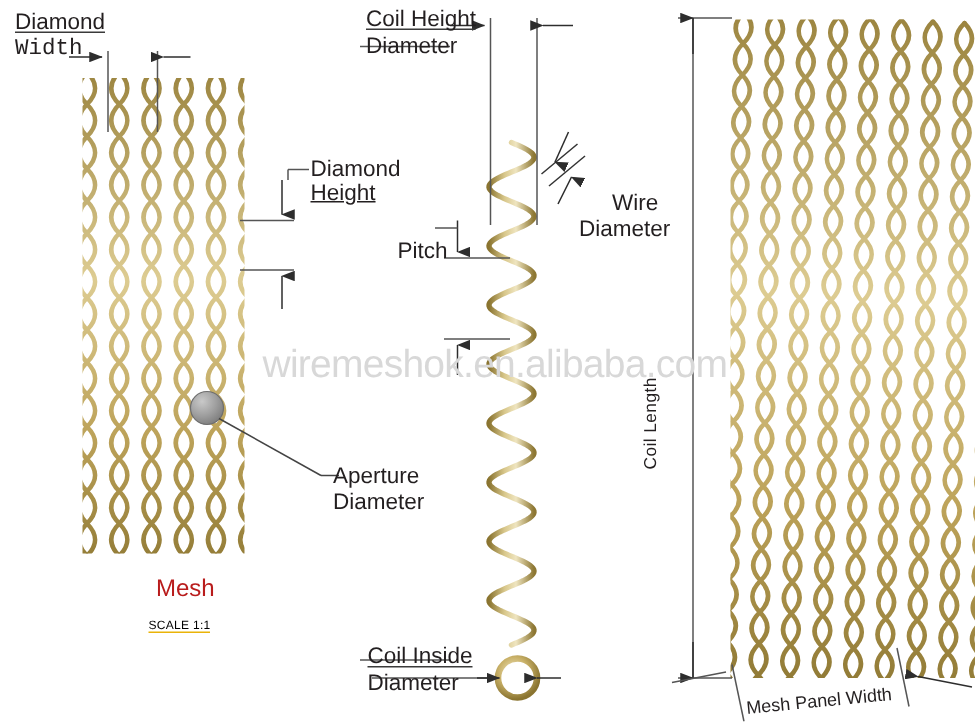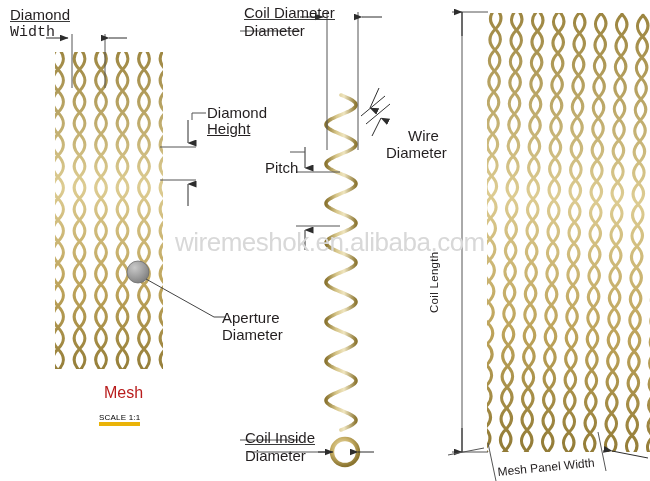--- a/index.html
+++ b/index.html
@@ -7,21 +7,21 @@
     width:650px;height:481px;position:relative;overflow:hidden;
     font-family:"Liberation Sans",sans-serif;background:#ffffff;
   }
   #root{position:absolute;left:0;top:0;width:650px;height:481px;}
   svg.layer{position:absolute;left:0;top:0;width:650px;height:481px;}
   .lbl{
     position:absolute;color:#231f20;font-size:15px;line-height:13px;
     font-family:"Liberation Sans",sans-serif;white-space:pre;
   }
   .lbl-u{ border-bottom:1px solid #3a3a3a; }
-  .scale-lbl{font-size:8px;letter-spacing:.2px;border-bottom:4px solid #eab308;display:inline-block;}
+  .scale-lbl{font-size:8px;letter-spacing:.2px;border-bottom:1px solid #eab308;display:inline-block;}
   .mesh-ttl{font-size:16px;color:#b91c1c;}
   .rot90{
     transform:rotate(-90deg);transform-origin:left bottom;
     font-size:11.5px;letter-spacing:.3px;
   }
   .rot-small{ transform:rotate(-5.5deg); transform-origin:left top; font-size:12px; }
   .wm{
     position:absolute;color:#d8d8d8;font-size:26px;letter-spacing:-0.5px;
     font-family:"Liberation Sans",sans-serif;white-space:nowrap;
     user-select:none;
@@ -209,21 +209,21 @@
   <div class="lbl" style="left:207px;top:122px;text-decoration:underline;">Height</div>
 
   <div class="lbl" style="left:222px;top:311px;">Aperture</div>
   <div class="lbl" style="left:222px;top:328px;">Diameter</div>
 
   <div class="lbl mesh-ttl" style="left:104px;top:386px;">Mesh</div>
   <div style="position:absolute;left:99px;top:406px;">
     <span class="scale-lbl">SCALE 1:1</span>
   </div>
 
-  <div class="lbl lbl-u" style="left:244px;top:6px;">Coil Diameter</div>
+  <div class="lbl lbl-u" style="left:244px;top:6px;">Coil Height</div>
   <div class="lbl" style="left:244px;top:24px;">Diameter</div>
 
   <div class="lbl" style="left:265px;top:161px;">Pitch</div>
 
   <div class="lbl" style="left:408px;top:129px;">Wire</div>
   <div class="lbl" style="left:386px;top:146px;">Diameter</div>
 
   <div class="lbl lbl-u" style="left:245px;top:431px;">Coil Inside</div>
   <div class="lbl" style="left:245px;top:449px;">Diameter</div>
 

